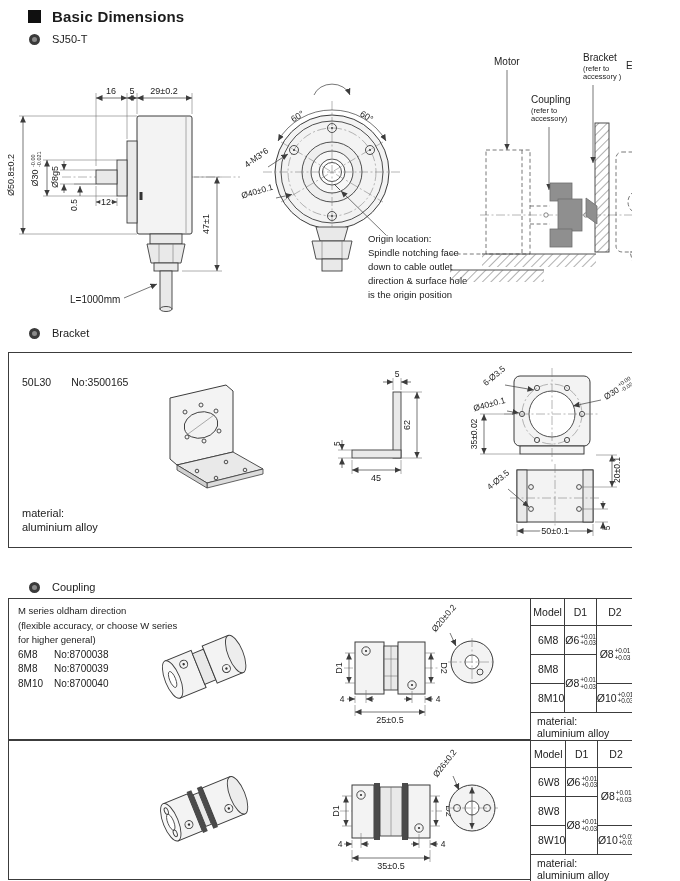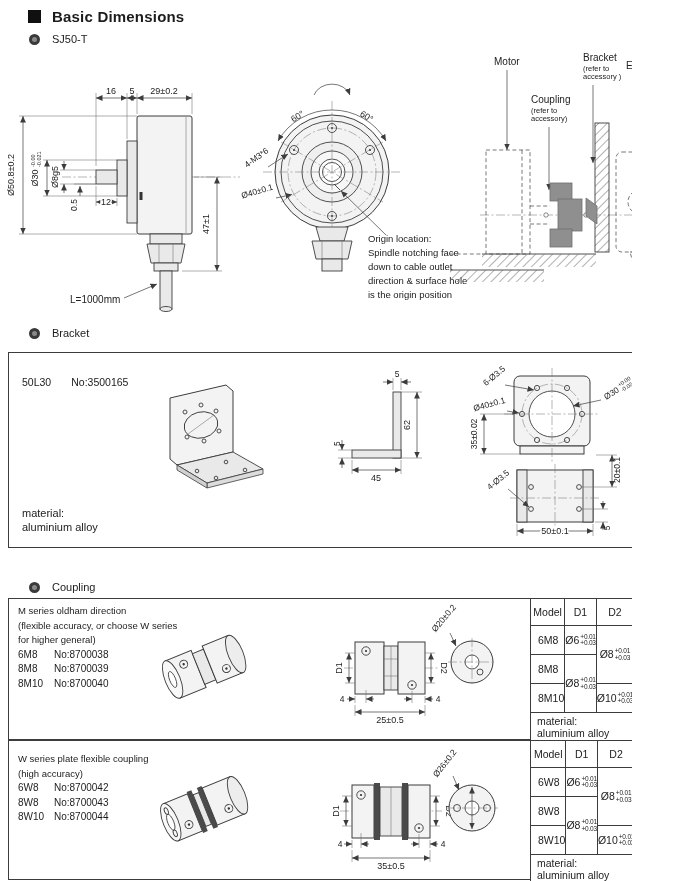--- a/index.html
+++ b/index.html
@@ -396,36 +396,20 @@
     <div class="ml">
         <span class="mn">8M8</span>
         <span>No:8700039</span>
       </div>
     <div class="ml">
         <span class="mn">8M10</span>
         <span>No:8700040</span>
       </div>
   </div>
 
-  <div class="tb" style="left:18px;top:752px">
-    <div class="dl">W series plate flexible coupling</div>
-    <div class="dl">(high accuracy)</div>
-    <div class="ml">
-        <span class="mn">6W8</span>
-        <span>No:8700042</span>
-      </div>
-    <div class="ml">
-        <span class="mn">8W8</span>
-        <span>No:8700043</span>
-      </div>
-    <div class="ml">
-        <span class="mn">8W10</span>
-        <span>No:8700044</span>
-      </div>
-  </div>
 
   <svg id="s3" style="left:8px;top:598px" width="522" height="282" viewBox="8 598 522 282">
     <defs>
       <marker id="m3" markerUnits="userSpaceOnUse" markerWidth="7" markerHeight="7" refX="6.5" refY="3.5" orient="auto-start-reverse">
           <path d="M0,.6 L6.5,3.5 L0,6.4 Z" fill="#3c3c3c"></path>
         </marker>
     </defs>
 
     <g transform="translate(206,666) rotate(-22)">
       <rect class="part" x="-36" y="-20" width="28" height="40"></rect>

